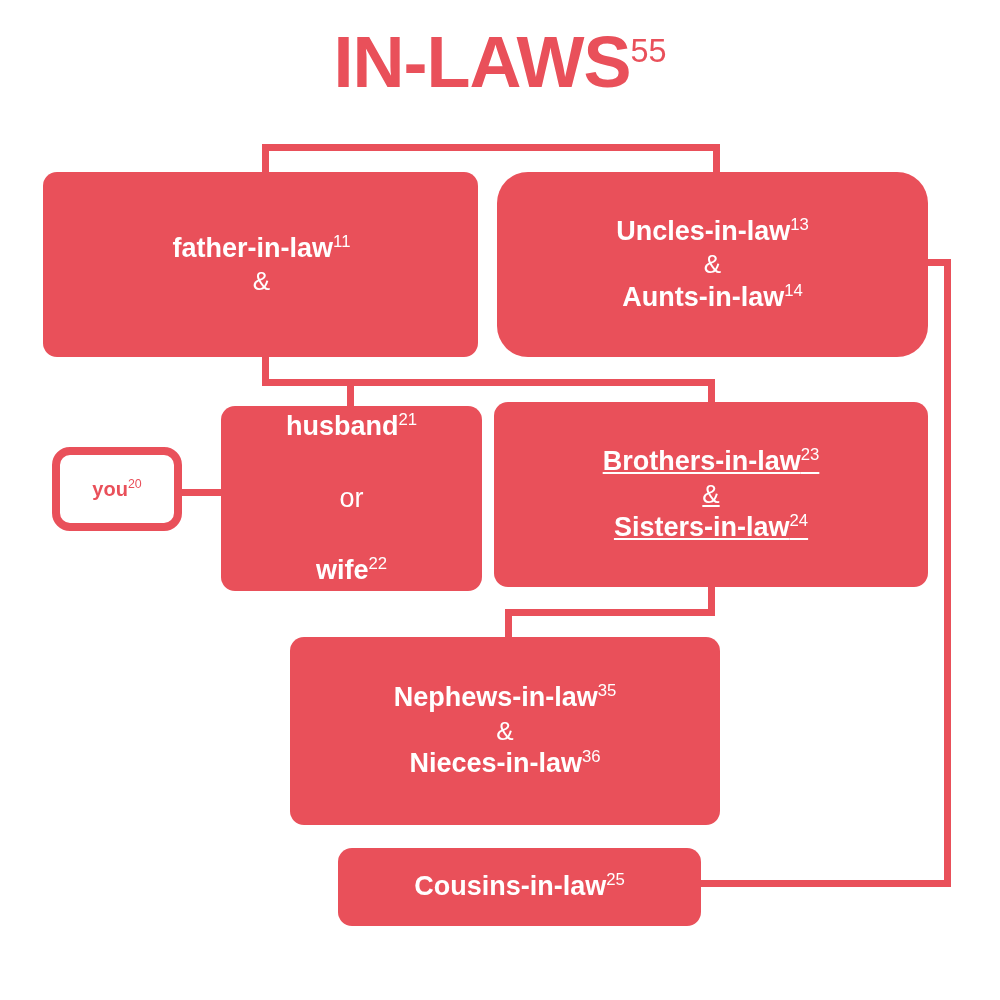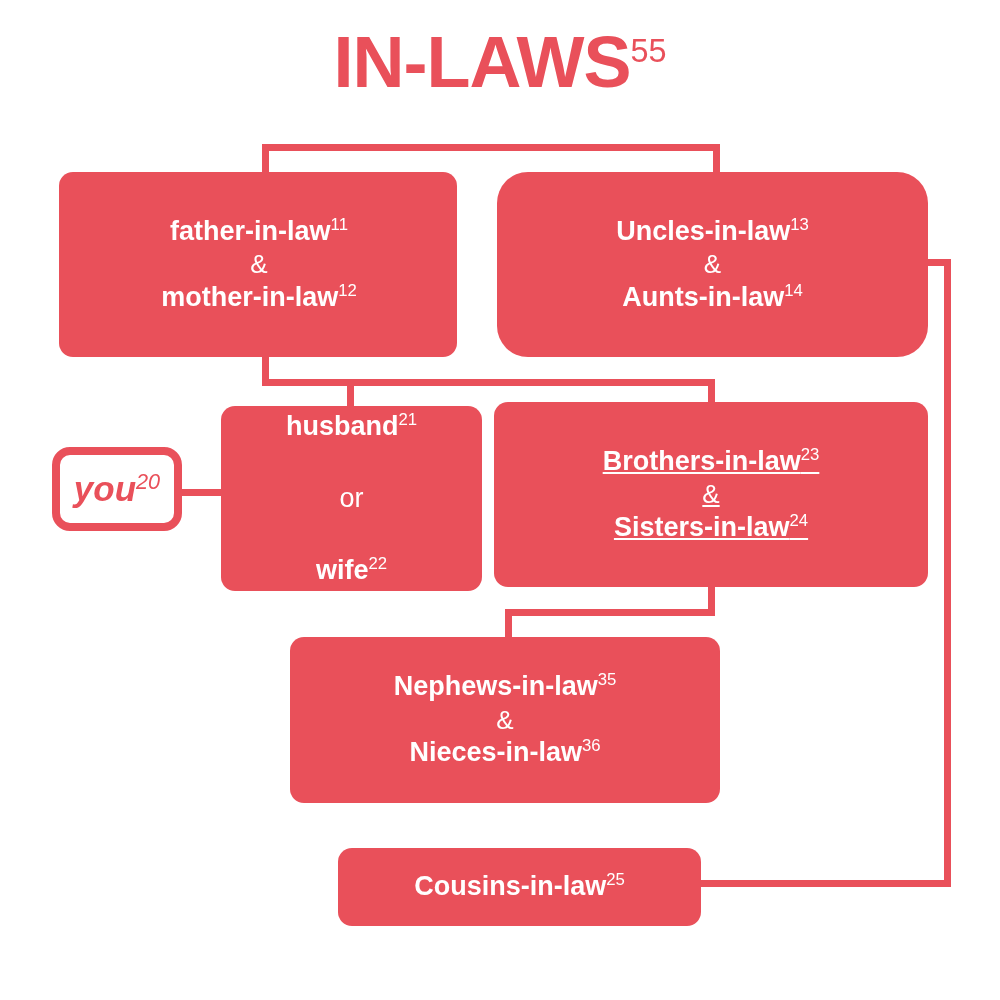--- a/index.html
+++ b/index.html
@@ -84,23 +84,22 @@
 
   
   .box.you {
     background: #ffffff;
     border: 8px solid #e9505a;
     color: #e9505a;
     border-radius: 18px;
     padding: 0;
   }
   .box.you .ln {
-    font-size: 35px;
+    font-size: 20px;
     font-weight: bold;
-    font-style: italic;
   }
 </style>
 </head>
 <body>
 
 <div id="canvas">
 
   <div class="title">
     <span>IN-LAWS</span><span class="sup">55</span>
   </div>
@@ -117,24 +116,23 @@
   <div class="line" style="left:178px; top:489px; width:52px; height:7px;"></div>
 
   <div class="line" style="left:708px; top:584px; width:7px; height:32px;"></div>
   <div class="line" style="left:505px; top:609px; width:210px; height:7px; border-radius:3px;"></div>
   <div class="line" style="left:505px; top:609px; width:7px; height:34px;"></div>
 
   <div class="line" style="left:923px; top:259px; width:28px; height:7px;"></div>
   <div class="line" style="left:944px; top:259px; width:7px; height:628px;"></div>
   <div class="line" style="left:680px; top:880px; width:271px; height:7px; border-radius:3px;"></div>
 
-  <div class="box" style="left:59px; top:172px; width:398px; height:185px;padding-left:12px;">
+  <div class="box" style="left:43px; top:172px; width:435px; height:185px;padding-left:12px;">
     <div class="ln"><span>father-in-law</span><span class="sup">11</span></div>
     <div class="ln amp">&amp;</div>
-    <div class="ln"><span>mother-in-law</span><span class="sup">12</span></div>
   </div>
 
   <div class="box" style="left:497px; top:172px; width:431px; height:185px;border-radius:31px;">
     <div class="ln"><span>Uncles-in-law</span><span class="sup">13</span></div>
     <div class="ln amp">&amp;</div>
     <div class="ln"><span>Aunts-in-law</span><span class="sup">14</span></div>
   </div>
 
   <div class="box you" style="left:52px; top:447px; width:130px; height:84px;">
     <div class="ln"><span>you</span><span class="sup">20</span></div>
@@ -145,21 +143,21 @@
     <div class="ln plain">or</div>
     <div class="ln"><span>wife</span><span class="sup">22</span></div>
   </div>
 
   <div class="box" style="left:494px; top:402px; width:434px; height:185px;text-decoration:underline;">
     <div class="ln"><span>Brothers-in-law</span><span class="sup">23</span></div>
     <div class="ln amp">&amp;</div>
     <div class="ln"><span>Sisters-in-law</span><span class="sup">24</span></div>
   </div>
 
-  <div class="box" style="left:290px; top:637px; width:430px; height:166px;">
+  <div class="box" style="left:290px; top:637px; width:430px; height:188px;">
     <div class="ln"><span>Nephews-in-law</span><span class="sup">35</span></div>
     <div class="ln amp">&amp;</div>
     <div class="ln"><span>Nieces-in-law</span><span class="sup">36</span></div>
   </div>
 
   <div class="box" style="left:338px; top:848px; width:363px; height:78px;">
     <div class="ln"><span>Cousins-in-law</span><span class="sup">25</span></div>
   </div>
 
 </div>

